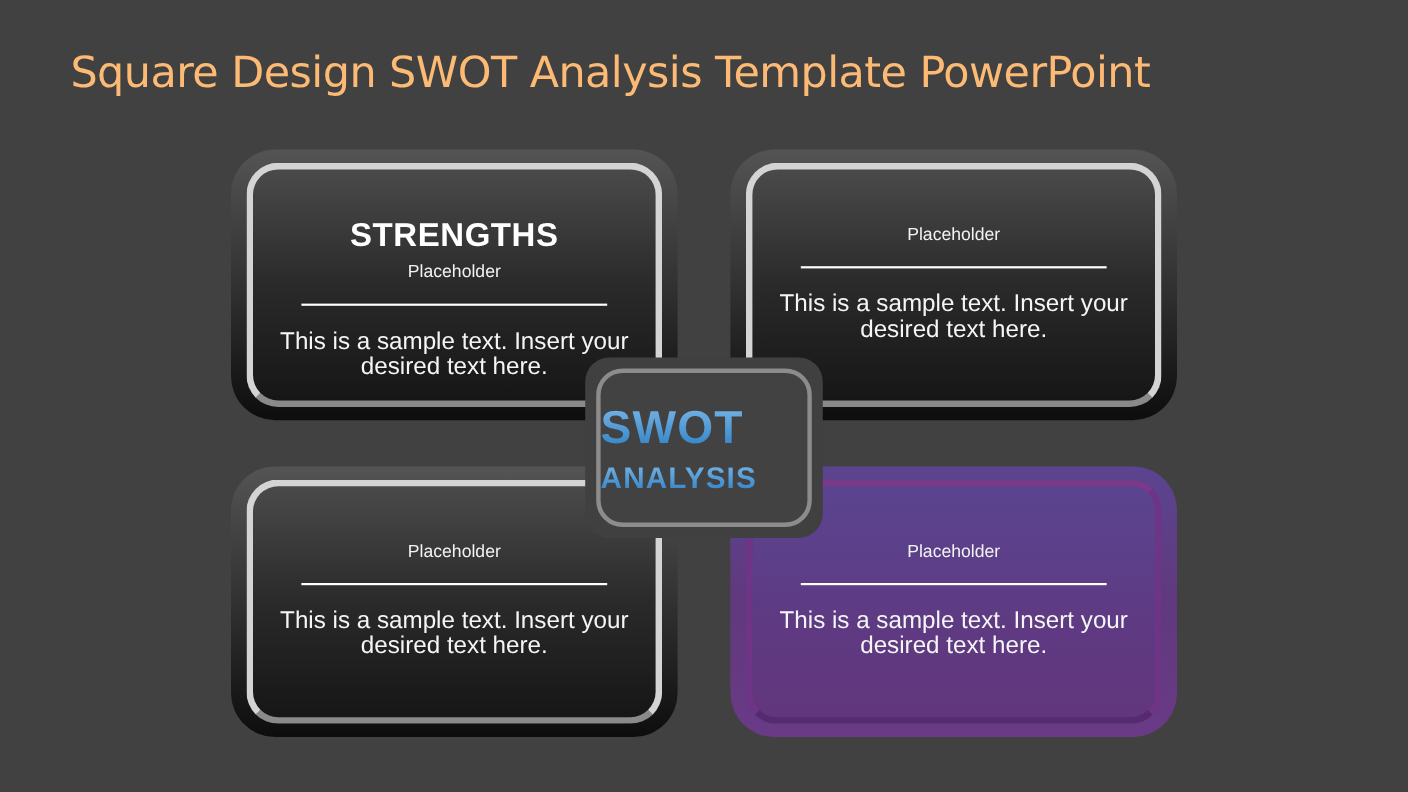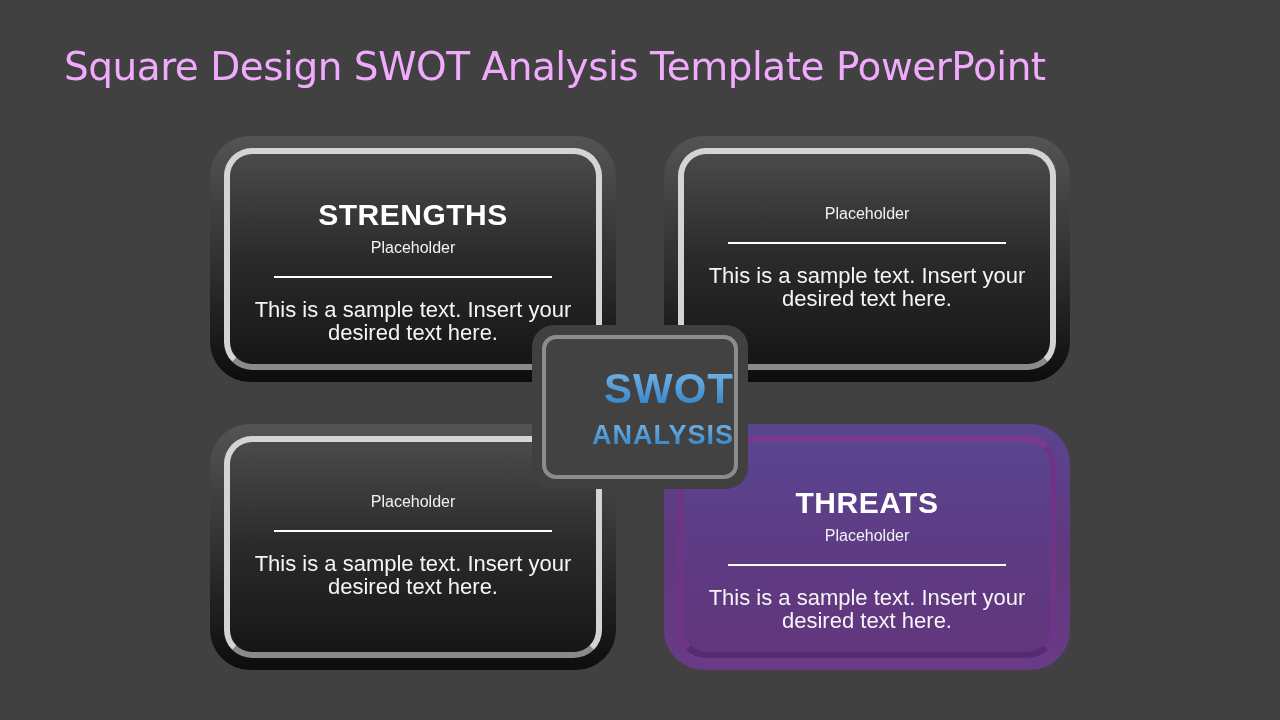--- a/index.html
+++ b/index.html
@@ -1,30 +1,30 @@
 <!DOCTYPE html>
 <html><head>
   <meta charset="utf-8">
   <style>
     html,body{margin:0;padding:0;}
     body{width:1280px;height:720px;background:#414141;position:relative;overflow:hidden;font-family:"DejaVu Sans","Liberation Sans",sans-serif;}
-    .title{position:absolute;left:64px;top:44px;font-size:39px;color:#f0abfc;font-weight:400;letter-spacing:-0.5px;}
+    .title{position:absolute;left:64px;top:44px;font-size:39px;color:#fdba74;font-weight:400;letter-spacing:-0.5px;}
     .card{position:absolute;width:406px;height:246px;border-radius:40px;box-sizing:border-box;}
     .card.dark{background:linear-gradient(180deg,#545454 0%,#2e2e2e 55%,#0d0d0d 100%);}
     .card .inner{position:absolute;left:14px;top:12px;right:14px;bottom:12px;border-radius:28px;border:6px solid #c8c8c8;box-sizing:border-box;background:linear-gradient(180deg,#4a4a4a 0%,#2a2a2a 50%,#161616 100%);}
-    .card.dark .inner{border-color:#d4d4d4;border-bottom-color:#8a8a8a;}
+    .card.dark .inner{border-color:#d4d4d4;border-bottom-color:#8a8a8a;border-radius:29px;}
     .card.purple{background:linear-gradient(180deg,#5b4490 0%,#60397e 50%,#6a3a86 100%);}
     .card.purple .inner{border:6px solid #6e3486;border-top-color:#7a3a8c;border-bottom-color:#552a6e;background:linear-gradient(180deg,#5b4490 0%,#5e3a82 60%,#62367c 100%);}
     .content{position:absolute;left:0;right:0;top:44px;text-align:center;color:#fff;}
     .heading{font-family:"Liberation Sans",sans-serif;font-weight:700;font-size:30px;letter-spacing:0.5px;line-height:34px;}
     .sub{font-family:"Liberation Sans",sans-serif;font-size:16px;line-height:24px;margin-top:4px;color:#f2f2f2;}
     .divider{width:278px;height:2px;background:#fff;margin:16px auto 0;}
     .body{font-family:"Liberation Sans",sans-serif;font-size:22px;line-height:23px;margin-top:20px;color:#f5f5f5;}
     .center{position:absolute;left:532px;top:325px;width:216px;height:164px;border-radius:22px;background:#404040;}
-    .center .cinner{position:absolute;left:10px;top:10px;right:10px;bottom:10px;border-radius:14px;border:4px solid #8c8c8c;box-sizing:border-box;background:#424242;text-align:right;}
+    .center .cinner{position:absolute;left:10px;top:10px;right:10px;bottom:10px;border-radius:24px;border:4px solid #8c8c8c;box-sizing:border-box;background:#424242;text-align:left;}
     .swot{font-family:"Liberation Sans",sans-serif;font-weight:700;font-size:42px;line-height:44px;margin-top:28px;letter-spacing:1px;background:linear-gradient(180deg,#7ab7e8 0%,#2c7fc4 100%);-webkit-background-clip:text;background-clip:text;color:transparent;}
     .analysis{font-family:"Liberation Sans",sans-serif;font-weight:700;font-size:27px;line-height:30px;margin-top:9px;letter-spacing:1px;background:linear-gradient(180deg,#7ab7e8 0%,#2c7fc4 100%);-webkit-background-clip:text;background-clip:text;color:transparent;}
   </style>
 </head>
 <body>
 
 <div class="title">Square Design SWOT Analysis Template PowerPoint</div>
 
 <div class="card dark" style="left:210px;top:136px;">
   <div class="inner">
@@ -62,21 +62,20 @@
         <div>This is a sample text. Insert your</div>
         <div>desired text here.</div>
       </div>
     </div>
   </div>
 </div>
 
 <div class="card purple" style="left:664px;top:424px;">
   <div class="inner">
     <div class="content">
-      <div class="heading">THREATS</div>
       <div class="sub">Placeholder</div>
       <div class="divider"></div>
       <div class="body">
         <div>This is a sample text. Insert your</div>
         <div>desired text here.</div>
       </div>
     </div>
   </div>
 </div>
 

